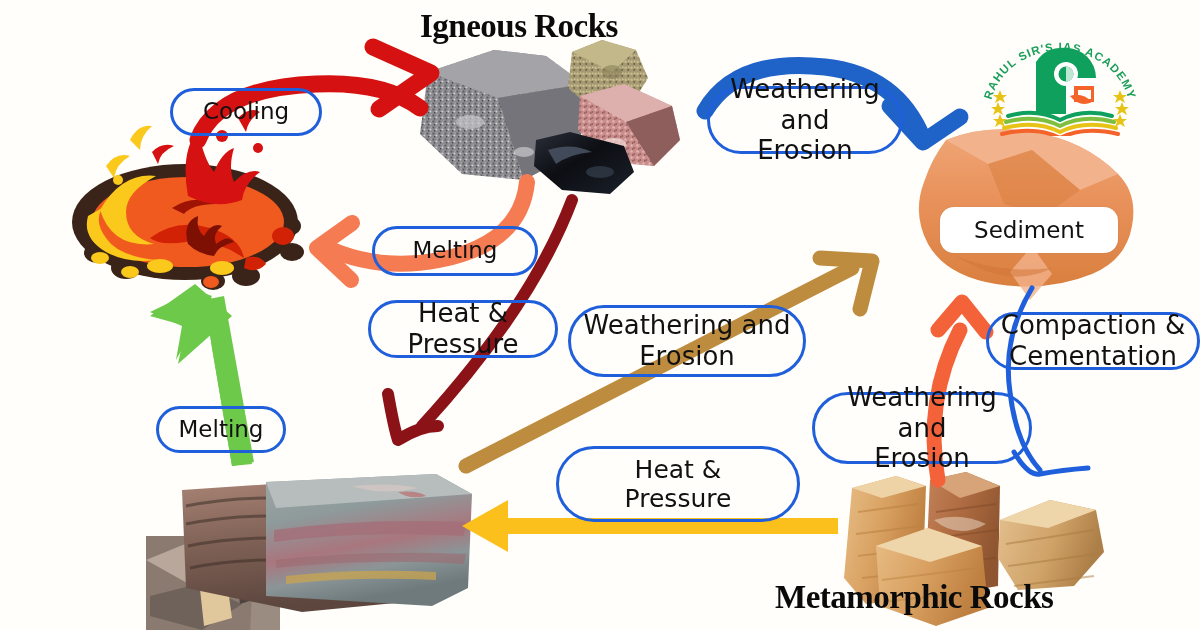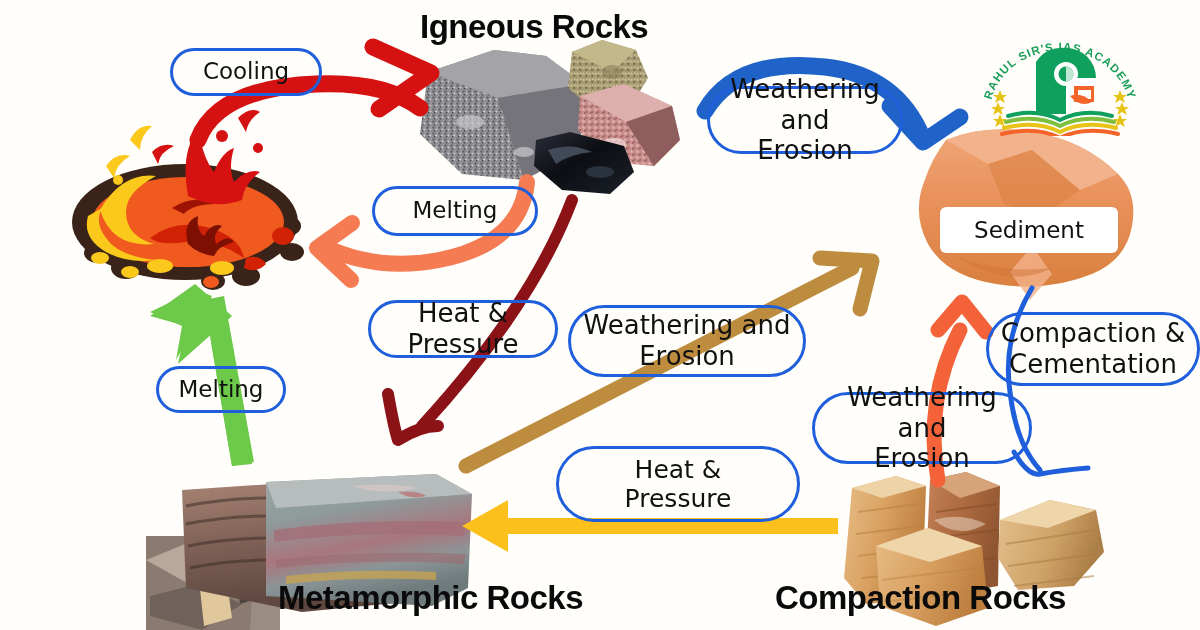--- a/index.html
+++ b/index.html
@@ -10,21 +10,21 @@
     overflow:hidden;
     position:relative;
   }
   #stage{position:absolute;inset:0;width:1200px;height:630px;}
   .layer{position:absolute;left:0;top:0;width:1200px;height:630px;}
   svg.layer{pointer-events:none;}
 
   
   .title{
     position:absolute;
-    font-family:Liberation Sans, sans-serif;
+    font-family:Liberation Serif, serif;
     font-weight:bold;
     color:#0A0A0A;
     letter-spacing:-0.5px;
     white-space:nowrap;
     line-height:1;
   }
   #title-igneous{left:420px;top:10px;font-size:33px;}
   #title-magma{left:26px;top:130px;font-size:33px;}
   #title-metamorphic{left:278px;top:581px;font-size:33px;}
   #title-sedimentary{left:775px;top:581px;font-size:33px;}
@@ -40,36 +40,36 @@
     align-items:center;
     justify-content:center;
     text-align:center;
     color:#111;
     font-family:"DejaVu Sans", sans-serif;
     font-size:26px;
     line-height:1.18;
     padding:2px 6px;
     white-space:pre-line;
   }
-  .pill.one-line{font-size:23px;}
+  .pill.one-line{font-size:23px;margin-top:40px;}
 
   #pill-cooling{left:170px;top:48px;width:152px;height:48px;}
   #pill-weathering-1{left:707px;top:86px;width:196px;height:68px;}
   #pill-melting-1{left:372px;top:186px;width:166px;height:50px;}
   #pill-heatpressure-1{left:368px;top:300px;width:190px;height:58px;}
   #pill-melting-2{left:156px;top:366px;width:130px;height:47px;}
   #pill-weathering-2{left:568px;top:305px;width:238px;height:72px;}
-  #pill-compaction{left:986px;top:312px;width:214px;height:74px;}
+  #pill-compaction{left:986px;top:312px;width:214px;height:58px;}
   #pill-weathering-3{left:812px;top:392px;width:220px;height:72px;}
   #pill-heatpressure-2{left:556px;top:446px;width:244px;height:76px;font-size:25px;}
 
   
   #label-sediment{
     position:absolute;left:940px;top:207px;width:178px;height:46px;
-    background:#FFFFFF;border-radius:6px;
+    background:#FFFFFF;border-radius:14px;
     display:flex;align-items:center;justify-content:center;
     font-family:"DejaVu Sans", sans-serif;font-size:23px;color:#111;
     box-shadow:0 0 2px rgba(0,0,0,.07);
   }
 
   
   #logo{position:absolute;left:978px;top:24px;width:164px;height:112px;}
   #logo svg{width:100%;height:100%;}
 </style>
 </head>
@@ -304,22 +304,21 @@
       <path d="M938 330 l24 -28 l24 30" fill="none" stroke="#F4623A" stroke-width="15" stroke-linecap="round" stroke-linejoin="round"></path>
     </g>
 
     <g>
       <path d="M1032 288 q-30 50 -22 104 q6 52 30 78" fill="none" stroke="#1F5FDB" stroke-width="5" stroke-linecap="round"></path>
       <path d="M1014 452 q14 24 26 22 q22 -4 48 -6" fill="none" stroke="#1F5FDB" stroke-width="5" stroke-linecap="round" stroke-linejoin="round"></path>
     </g>
   </svg>
 
   <div class="title" id="title-igneous">Igneous Rocks</div>
-  <div class="title" id="title-metamorphic">Metamorphic Rocks</div>
-  <div class="title" id="title-sedimentary">Compaction Rocks</div>
+  <div class="title" id="title-sedimentary">Metamorphic Rocks</div>
 
   <div class="pill one-line" id="pill-cooling">Cooling</div>
   <div class="pill" id="pill-weathering-1">Weathering and
 Erosion</div>
   <div class="pill one-line" id="pill-melting-1">Melting</div>
   <div class="pill" id="pill-heatpressure-1">Heat &amp;
 Pressure</div>
   <div class="pill one-line" id="pill-melting-2">Melting</div>
   <div class="pill" id="pill-weathering-2">Weathering and
 Erosion</div>

